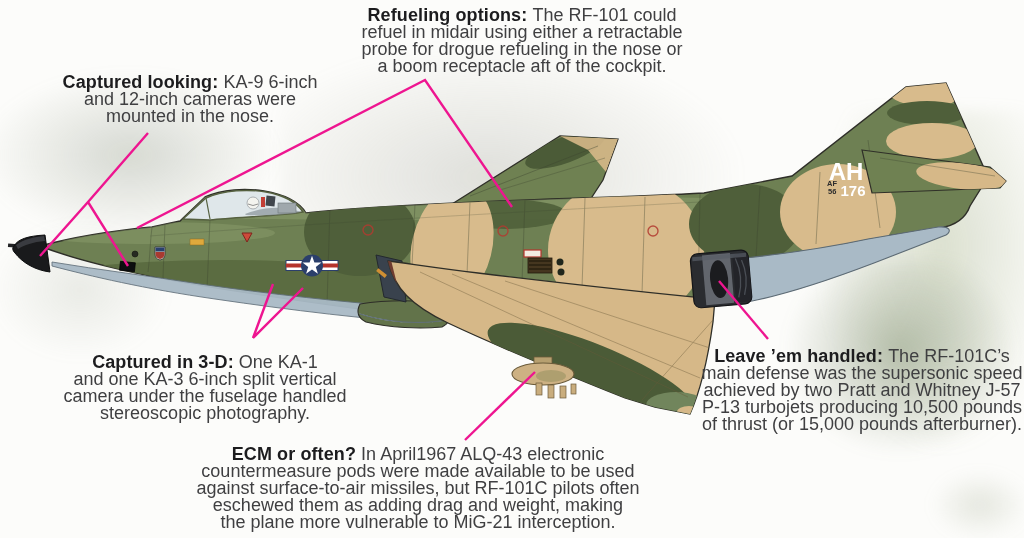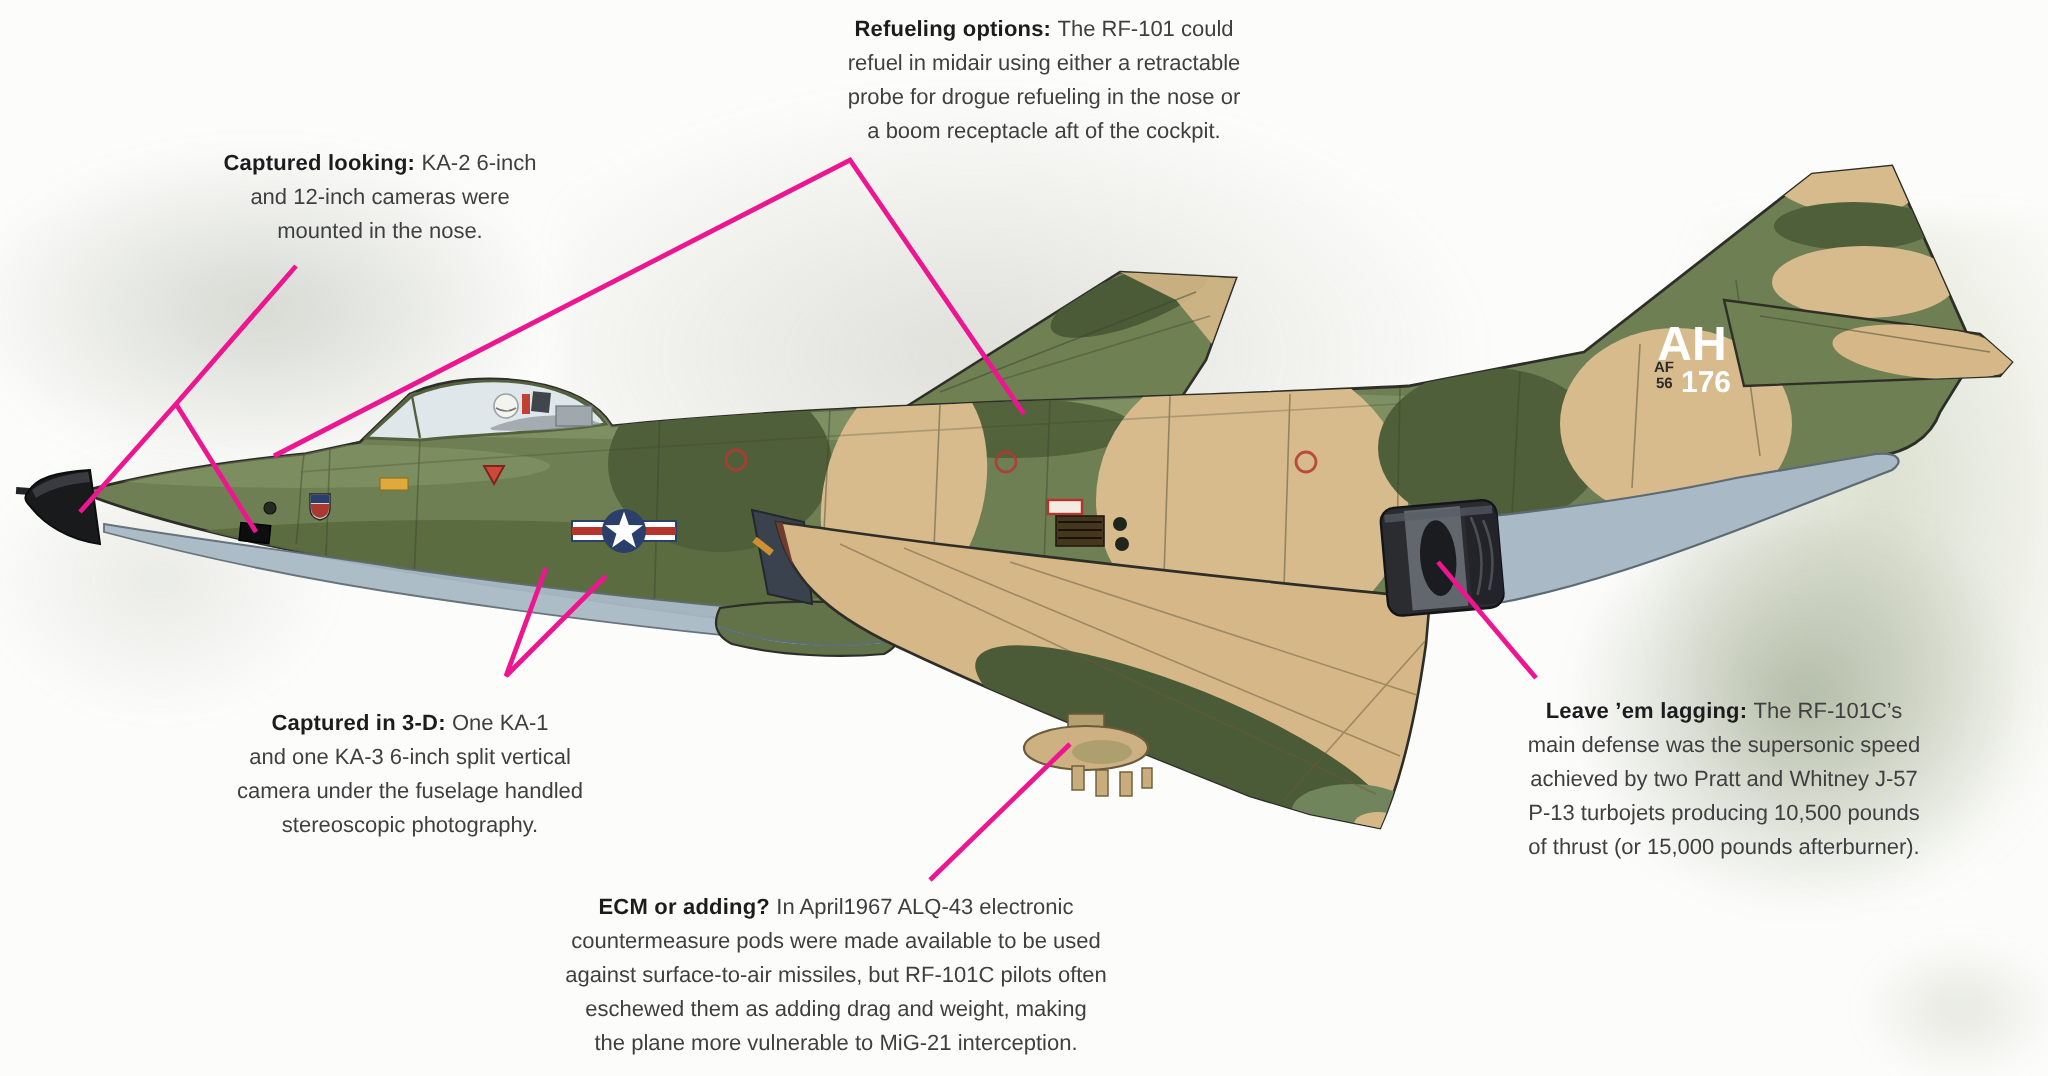--- a/index.html
+++ b/index.html
@@ -19,21 +19,21 @@
     background:radial-gradient(ellipse at 50% 45%, rgba(92,112,72,.40), rgba(92,112,72,0) 68%);}
   .bg-leftmid{left:-10px;top:220px;width:180px;height:140px;
     background:radial-gradient(ellipse, rgba(138,148,128,.16), rgba(138,148,128,0) 70%);}
   .bg-botright{left:930px;top:470px;width:100px;height:70px;
     background:radial-gradient(ellipse, rgba(148,158,128,.22), rgba(148,158,128,0) 70%);}
 
   svg.art{position:absolute;left:0;top:0;}
 
   .callout{
     position:absolute;margin:0;text-align:center;
-    font-size:11px;line-height:17px;color:#3f3f41;
+    font-size:18px;line-height:17px;color:#3f3f41;
     white-space:pre-line;
   }
   .callout b{color:#1c1c1e;letter-spacing:.1px;}
   .co-refueling{left:312px;top:7px;width:420px;}
   .co-forward{left:50px;top:74px;width:280px;}
   .co-captured{left:55px;top:354px;width:300px;}
   .co-ecm{left:178px;top:446px;width:480px;}
   .co-leave{left:682px;top:348px;width:360px;}
 </style>
 </head>
@@ -263,34 +263,34 @@
       <path d="M 535 372 L 465 440"></path>
       <path d="M 719 281 L 768 339"></path>
     </g>
   </svg>
 
   <p class="callout co-refueling"><b>Refueling options: </b><span>The RF-101 could
 refuel in midair using either a retractable
 probe for drogue refueling in the nose or
 a boom receptacle aft of the cockpit.</span></p>
 
-  <p class="callout co-forward"><b>Captured looking: </b><span>KA-2 6-inch
+  <p class="callout co-forward"><b>Captured looking: </b><span>KA-9 6-inch
 and 12-inch cameras were
 mounted in the nose.</span></p>
 
   <p class="callout co-captured"><b>Captured in 3-D: </b><span>One KA-1
 and one KA-3 6-inch split vertical
 camera under the fuselage handled
 stereoscopic photography.</span></p>
 
-  <p class="callout co-ecm"><b>ECM or adding? </b><span>In April1967 ALQ-43 electronic
+  <p class="callout co-ecm"><b>ECM or often? </b><span>In April1967 ALQ-43 electronic
 countermeasure pods were made available to be used
 against surface-to-air missiles, but RF-101C pilots often
 eschewed them as adding drag and weight, making
 the plane more vulnerable to MiG-21 interception.</span></p>
 
-  <p class="callout co-leave"><b>Leave ’em lagging: </b><span>The RF-101C’s
+  <p class="callout co-leave"><b>Leave ’em handled: </b><span>The RF-101C’s
 main defense was the supersonic speed
 achieved by two Pratt and Whitney J-57
 P-13 turbojets producing 10,500 pounds
 of thrust (or 15,000 pounds afterburner).</span></p>
 
 </div>
 
 </body></html>

